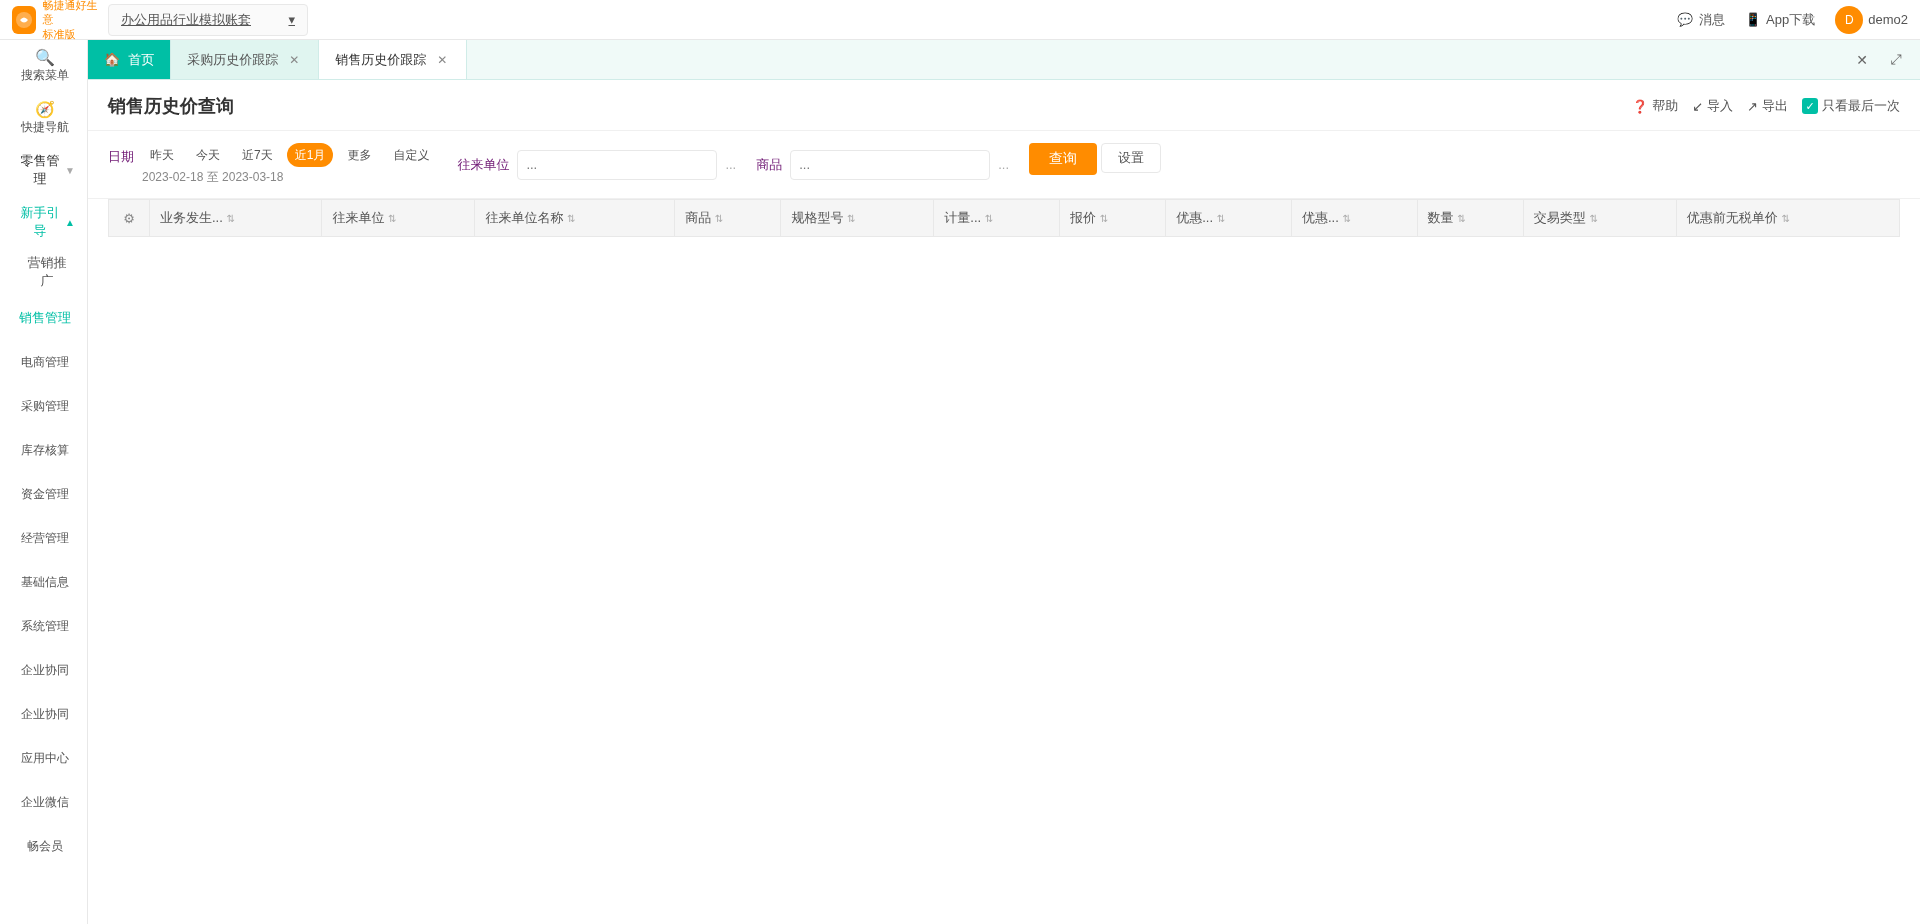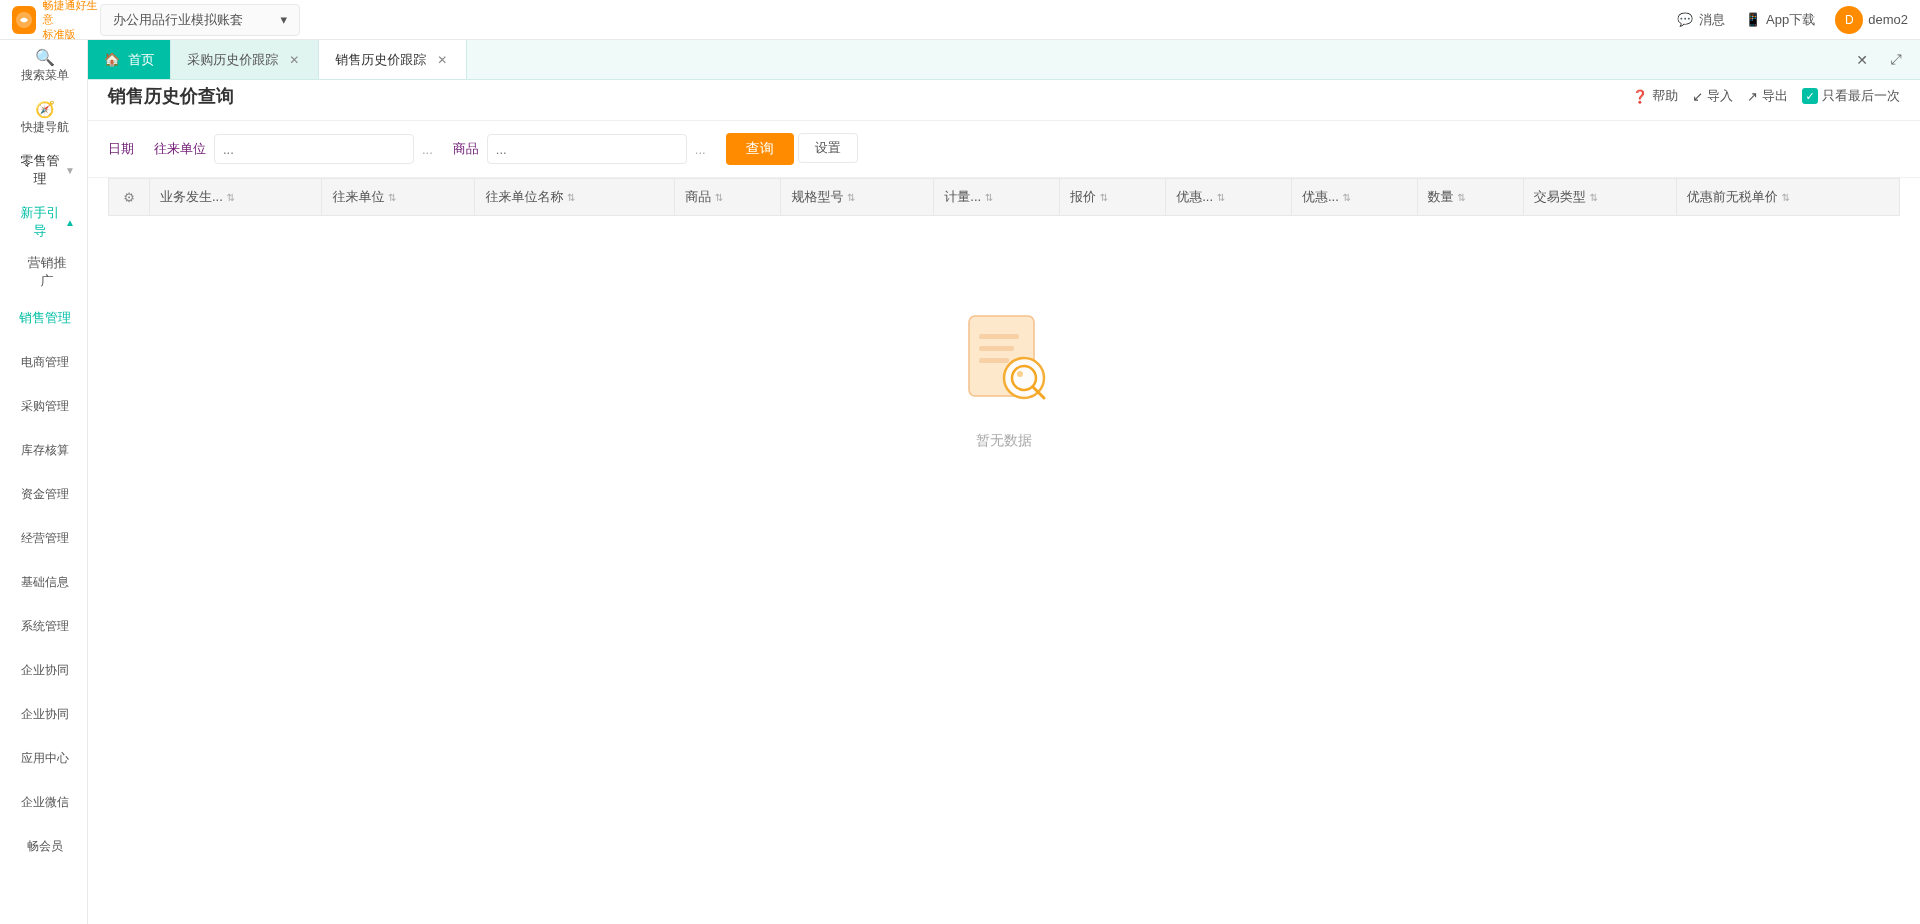--- a/index.html
+++ b/index.html
@@ -167,21 +167,21 @@
     
     .page-content {
       flex: 1;
       background: #fff;
       overflow-y: auto;
       padding: 0;
     }
 
     
     .page-header {
-      padding: 4px 20px 12px;
+      padding: 14px 20px 12px;
       border-bottom: 1px solid #f0f0f0;
       display: flex;
       align-items: center;
       justify-content: space-between;
     }
     .page-title {
       font-size: 18px;
       font-weight: bold;
       color: #333;
     }
@@ -403,21 +403,21 @@
       <svg width="18" height="18" viewBox="0 0 18 18">
         <circle cx="9" cy="9" r="8" fill="#fff" opacity="0.3"></circle>
         <path d="M5 9 Q9 4 13 9 Q9 14 5 9Z" fill="white"></path>
       </svg>
     </div>
     <div class="logo-text">
       <div>畅捷通好生意</div>
       <div>标准版</div>
     </div>
   </div>
-  <div class="workspace-selector" style="margin-left:0;">
+  <div class="workspace-selector" style="margin-left:8px;text-decoration:underline;">
     <span>办公用品行业模拟账套</span>
     <span style="margin-left:auto;">▾</span>
   </div>
   <div class="top-right">
     <div class="top-action">
       <span>💬</span>
       <span>消息</span>
     </div>
     <div class="top-action">
       <span>📱</span>
@@ -534,20 +534,31 @@
           <div class="checkbox-label">
             <div class="checkbox-teal">✓</div>
             <span>只看最后一次</span>
           </div>
         </div>
       </div>
 
       <div class="filter-bar">
         <div class="filter-group">
           <span class="filter-label">日期</span>
+          <div class="filter-date-options">
+            <div class="date-options-row">
+              <span class="date-opt">昨天</span>
+              <span class="date-opt">今天</span>
+              <span class="date-opt">近7天</span>
+              <span class="date-opt active">近1月</span>
+              <span class="date-opt">更多</span>
+              <span class="date-opt">自定义</span>
+            </div>
+            <div class="date-range-text">2023-02-18 至 2023-03-18</div>
+          </div>
         </div>
         <div class="filter-input-group">
           <span class="filter-label">往来单位</span>
           <input class="filter-input" type="text" placeholder="..." style="">
           <span class="filter-dots">...</span>
         </div>
         <div class="filter-input-group">
           <span class="filter-label">商品</span>
           <input class="filter-input" type="text" placeholder="..." style="">
           <span class="filter-dots">...</span>
@@ -612,37 +623,17 @@
               <th>
                 <span>优惠前无税单价</span>
                 <span class="sort-icon">⇅</span>
               </th>
             </tr>
           </thead>
           <tbody>
           </tbody>
         </table>
 
-        <div class="empty-state">
-          <div class="empty-icon">
-            <svg width="120" height="120" viewBox="0 0 120 120" xmlns="http://www.w3.org/2000/svg">
-
-              <rect x="25" y="20" width="65" height="80" rx="6" fill="#fde8cc" stroke="#f5c08a" stroke-width="1.5"></rect>
-
-              <rect x="35" y="38" width="40" height="5" rx="2" fill="#f5c08a" opacity="0.6"></rect>
-              <rect x="35" y="50" width="35" height="5" rx="2" fill="#f5c08a" opacity="0.6"></rect>
-              <rect x="35" y="62" width="30" height="5" rx="2" fill="#f5c08a" opacity="0.6"></rect>
-
-              <circle cx="80" cy="82" r="20" fill="#fff" stroke="#f5a623" stroke-width="2.5" opacity="0.9"></circle>
-              <circle cx="80" cy="82" r="12" fill="none" stroke="#f5a623" stroke-width="2.5"></circle>
-
-              <line x1="89" y1="91" x2="100" y2="102" stroke="#f5a623" stroke-width="3" stroke-linecap="round"></line>
-
-              <circle cx="76" cy="78" r="3" fill="#f5a623" opacity="0.5"></circle>
-            </svg>
-          </div>
-          <div class="empty-text">暂无数据</div>
-        </div>
       </div>
 
     </div>
   </div>
 </div>
 
 </body></html>

